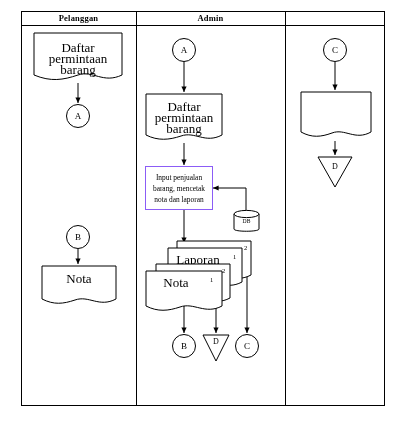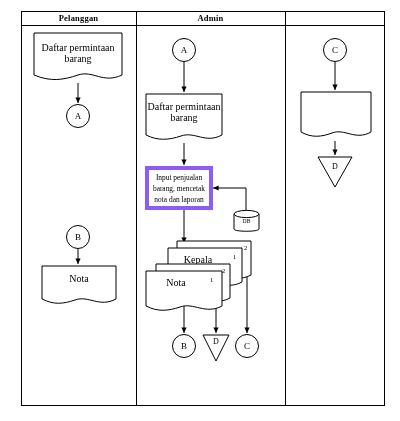--- a/index.html
+++ b/index.html
@@ -57,41 +57,41 @@
   }
   .lane-title.c1 { left: 21px;  width: 115px; }
   .lane-title.c2 { left: 136px; width: 149px; }
   .lane-title.c3 { left: 285px; width: 100px; }
 
   
   .shape { position: absolute; box-sizing: border-box; }
 
   
   .proc {
-    border: 4px solid #8b5cf6;
+    border: 1px solid #8b5cf6;
     background: #fff;
     display: flex;
     align-items: center;
     justify-content: flex-start;
     text-align: center;
     font-size: 7.4px;
     line-height: 11px;
     color: #000;
     padding: 2px 3px;
   }
 
   
   .doc { background: transparent; }
   .doc svg { position: absolute; left: 0; top: 0; width: 100%; height: 100%; }
   .doc .doc-label {
     position: absolute;
     left: 0;
     right: 0;
     text-align: center;
-    font-size: 10px;
+    font-size: 13px;
     line-height: 11px;
     color: #000;
     pointer-events: none;
   }
 
   
   .conn {
     border: 1px solid #000;
     border-radius: 50%;
     background: #fff;
@@ -236,21 +236,21 @@
     <svg viewBox="0 0 76 44" preserveAspectRatio="none">
       <path d="M1,1 L75,1 L75,35 C58,44 48,31 34,36 C22,40 13,41 1,35 Z" fill="#fff" stroke="#000" stroke-width="1"></path>
     </svg>
   </div>
   <div class="copy-num" style="left:244px; top:245px;">2</div>
 
   <div class="shape doc" style="left:167px; top:247px; width:76px; height:44px;">
     <svg viewBox="0 0 76 44" preserveAspectRatio="none">
       <path d="M1,1 L75,1 L75,35 C58,44 48,31 34,36 C22,40 13,41 1,35 Z" fill="#fff" stroke="#000" stroke-width="1"></path>
     </svg>
-    <div class="doc-label" style="top:7px; right:14px; left:0;">Kepala</div>
+    <div class="doc-label" style="top:7px; right:14px; left:0;">Laporan</div>
   </div>
   <div class="copy-num" style="left:233px; top:254px;">1</div>
 
   <div class="shape doc" style="left:155px; top:263px; width:76px; height:44px;">
     <svg viewBox="0 0 76 44" preserveAspectRatio="none">
       <path d="M1,1 L75,1 L75,35 C58,44 48,31 34,36 C22,40 13,41 1,35 Z" fill="#fff" stroke="#000" stroke-width="1"></path>
     </svg>
   </div>
   <div class="copy-num" style="left:222px; top:268px;">2</div>
 

